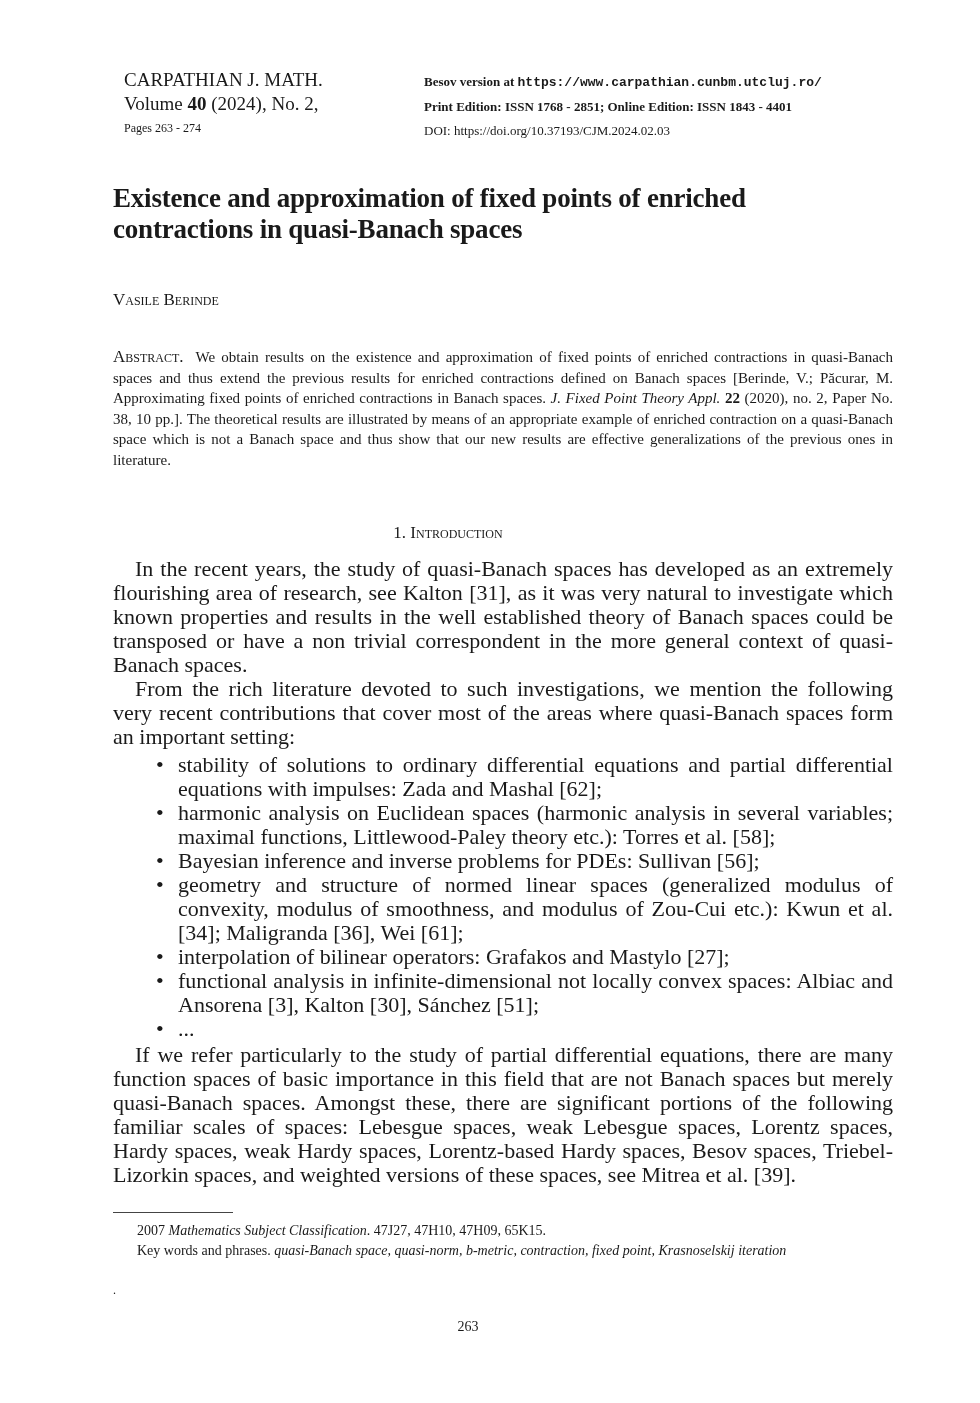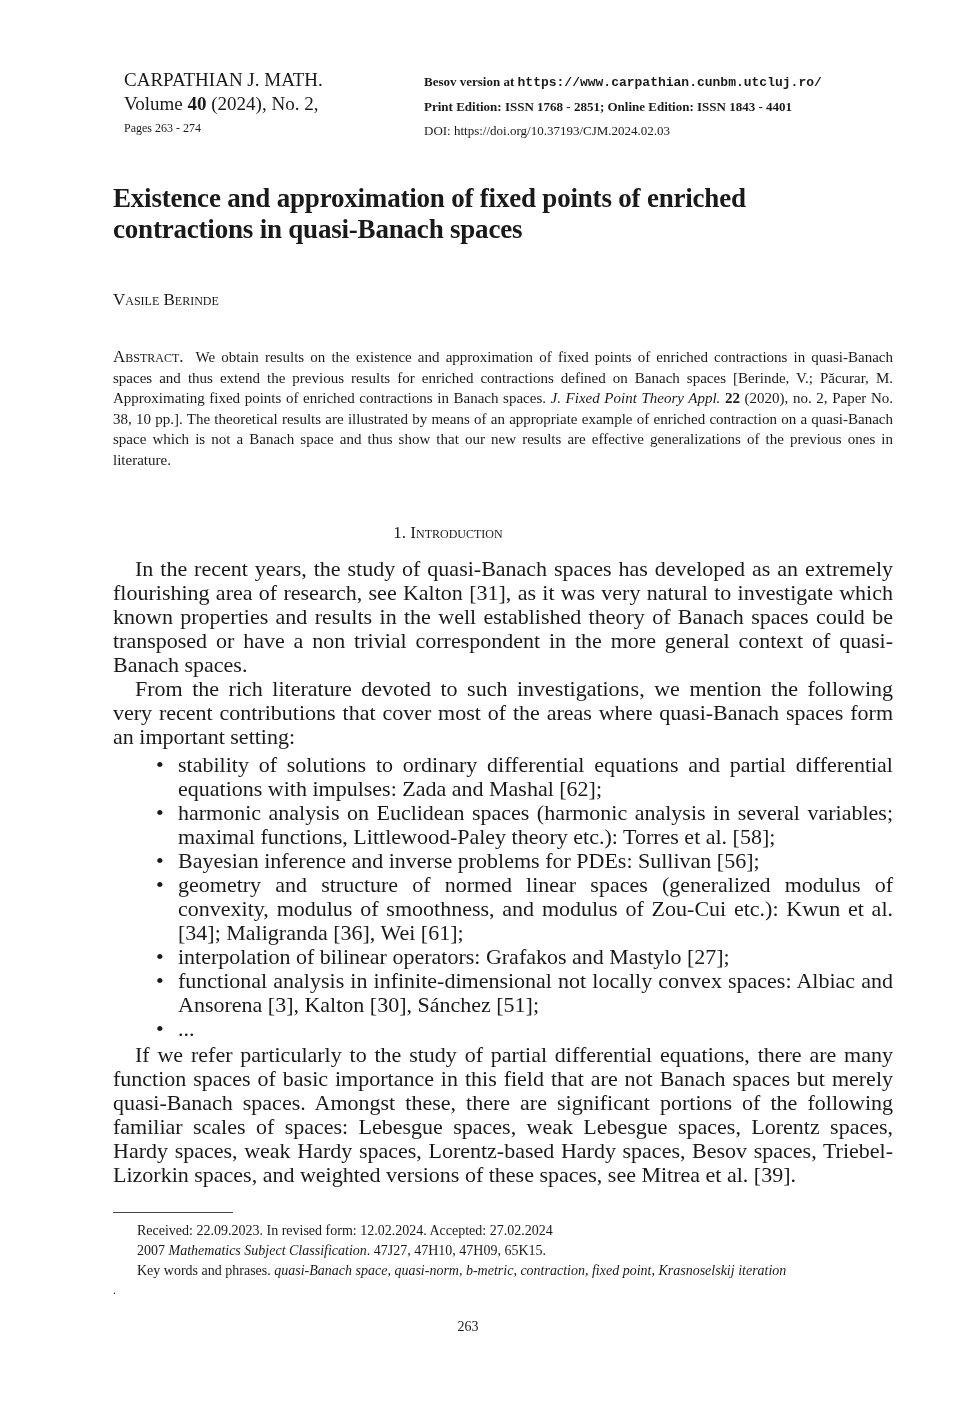--- a/index.html
+++ b/index.html
@@ -66,20 +66,19 @@
     <li>interpolation of bilinear operators: Grafakos and Mastylo [27];</li>
     <li>functional analysis in infinite-dimensional not locally convex spaces: Albiac and Ansorena [3], Kalton [30], Sánchez [51];</li>
     <li>...</li>
   </ul>
   <p>If we refer particularly to the study of partial differential equations, there are many function spaces of basic importance in this field that are not Banach spaces but merely quasi-Banach spaces. Amongst these, there are significant portions of the following familiar scales of spaces: Lebesgue spaces, weak Lebesgue spaces, Lorentz spaces, Hardy spaces, weak Hardy spaces, Lorentz-based Hardy spaces, Besov spaces, Triebel-Lizorkin spaces, and weighted versions of these spaces, see Mitrea et al. [39].</p>
 </div>
 
 <div class="abs rule"></div>
 
 <div class="abs foot">
-  <div>Received: 22.09.2023. In revised form: 12.02.2024. Accepted: 27.02.2024</div>
   <div><span>2007 </span><i>Mathematics Subject Classification</i><span>. 47J27, 47H10, 47H09, 65K15.</span></div>
   <div><span>Key words and phrases. </span><i>quasi-Banach space, quasi-norm, b-metric, contraction, fixed point, Krasnoselskij iteration</i></div>
 </div>
 
 <div class="abs dot">.</div>
 
 <div class="abs pageno">263</div>
 
 </body></html>

